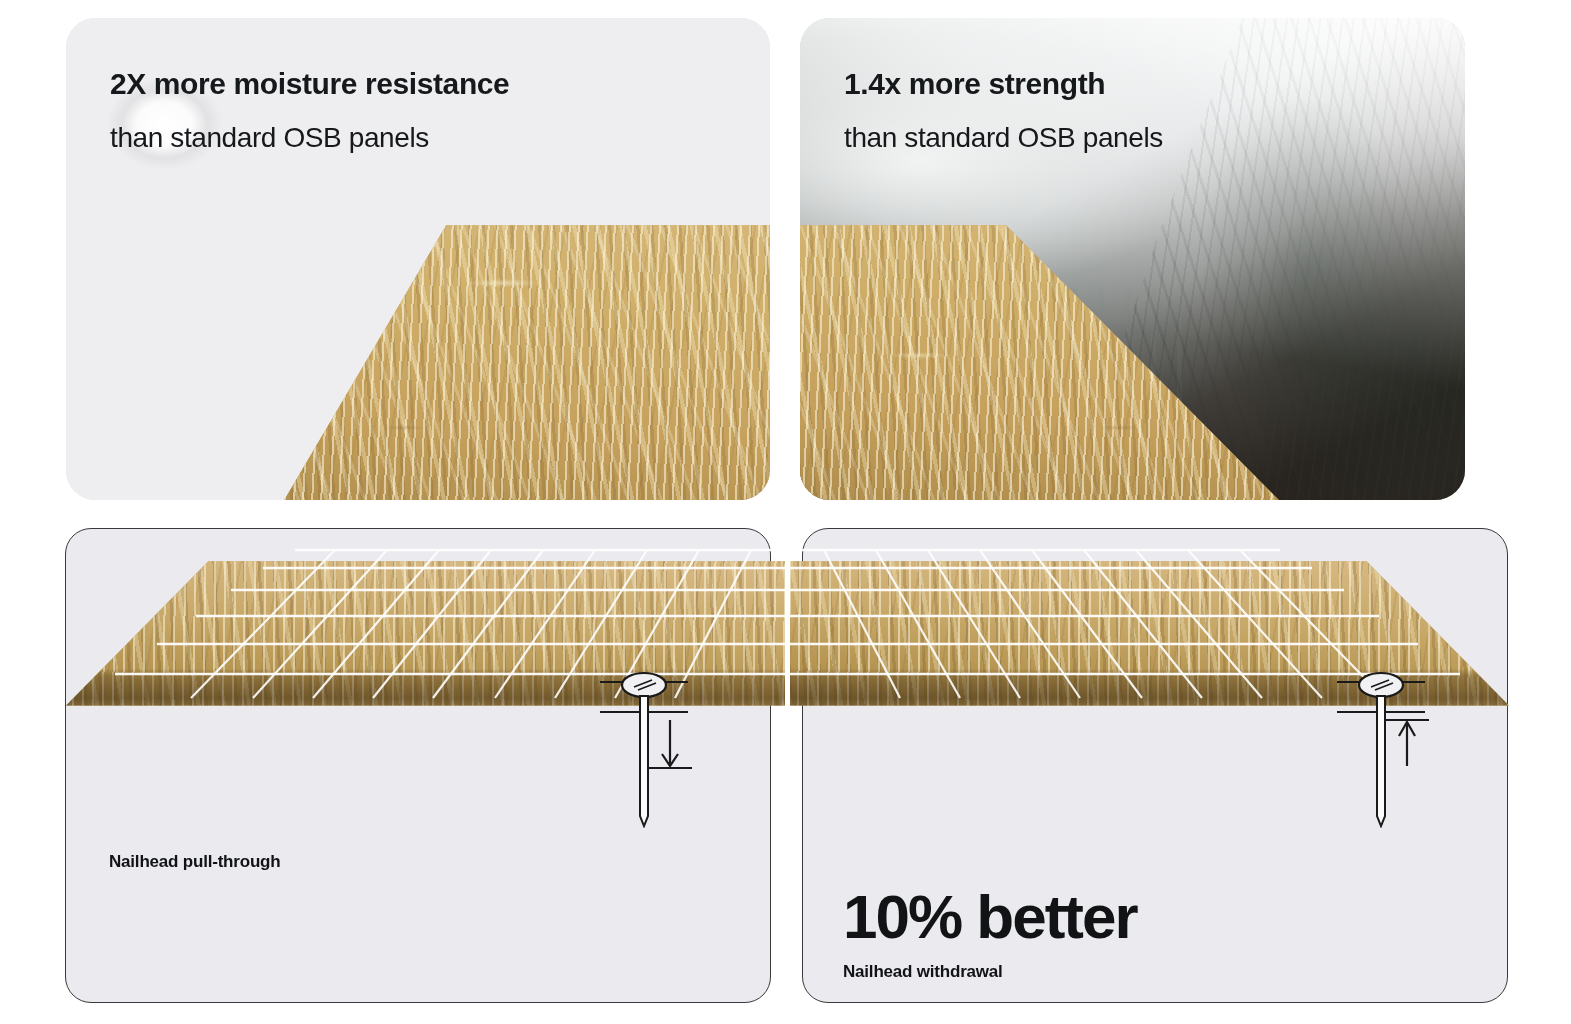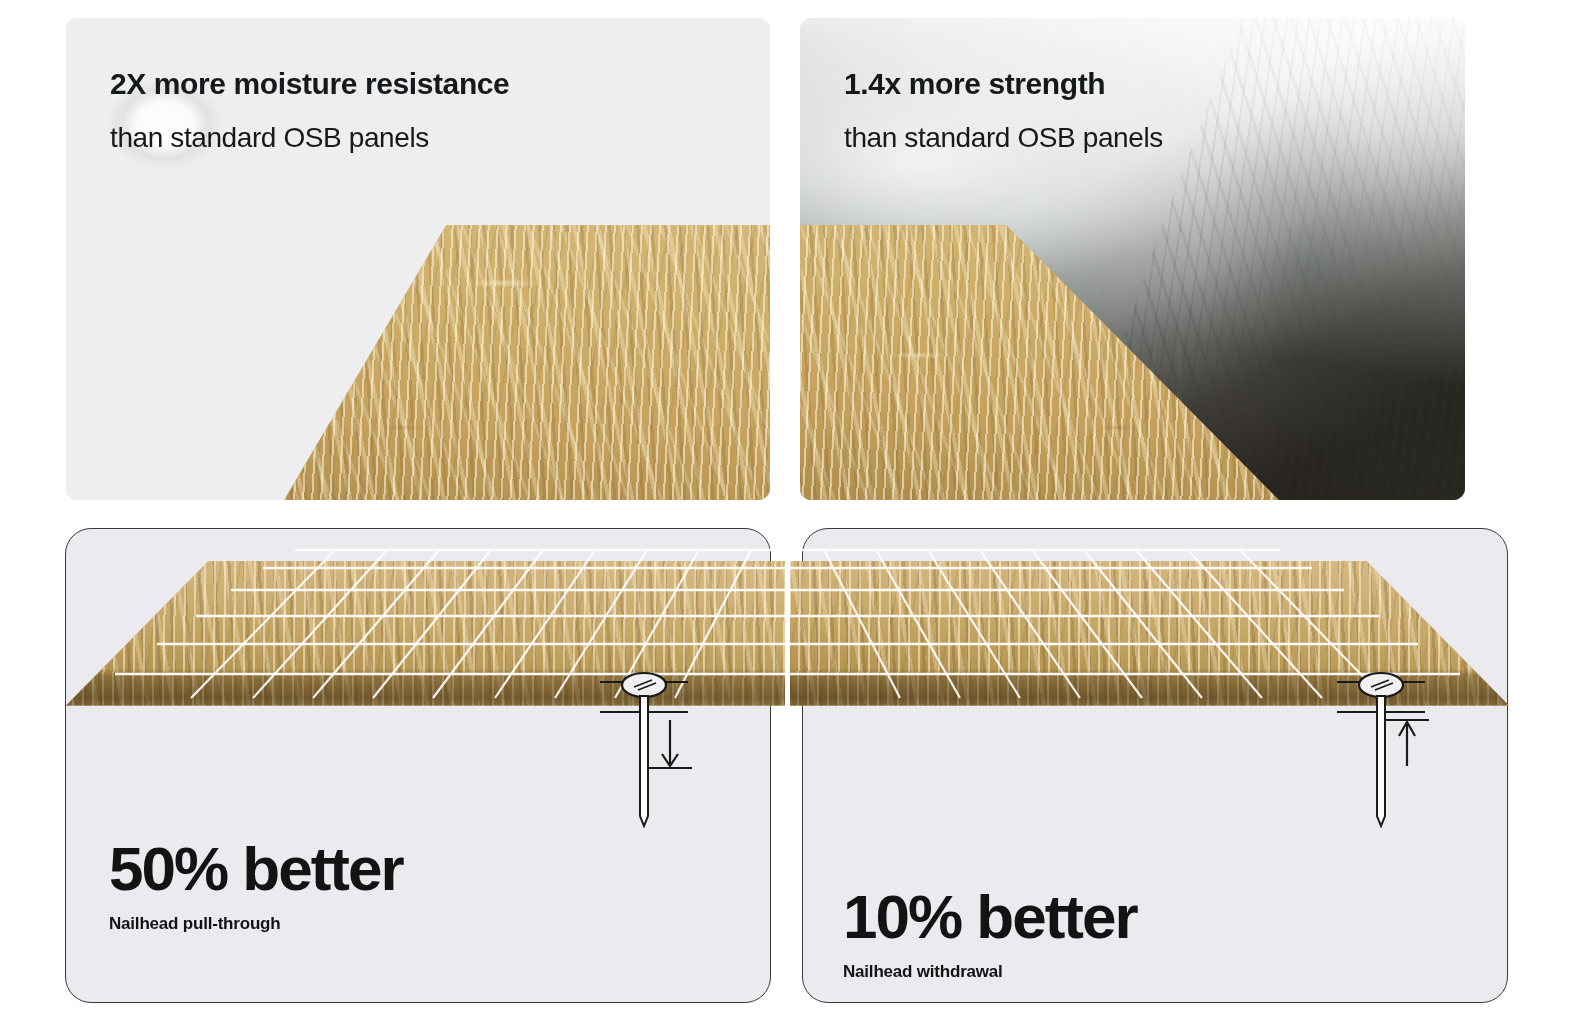--- a/index.html
+++ b/index.html
@@ -19,21 +19,21 @@
 
   .board {
     position: absolute;
     inset: 0;
     background: #ffffff;
   }
 
   
   .card {
     position: absolute;
-    border-radius: 12px;
+    border-radius: 30px;
     overflow: hidden;
     box-sizing: border-box;
     padding-left: 36px;
   }
 
   
   #card-moisture {
     left: 66px;
     top: 18px;
     width: 704px;
@@ -402,21 +402,20 @@
       <path d="M40 28 L40 148 L44 158 L48 148 L48 28 Z" fill="#fbfbfc" stroke="#1a1a1a" stroke-width="2"></path>
       <g stroke="#1a1a1a" stroke-width="2.2" fill="none">
         <line x1="70" y1="98" x2="70" y2="56"></line>
         <path d="M62 68 L70 54 L78 68"></path>
         <line x1="48" y1="52" x2="92" y2="52"></line>
       </g>
     </svg>
   </div>
 
   <div class="stat abs-page" style="left:109px; top:838px;">
-    <span class="stat-value">50% better</span>
     <span class="stat-label">Nailhead pull-through</span>
   </div>
 
   <div class="stat abs-page" style="left:843px; top:886px;">
     <span class="stat-value">10% better</span>
     <span class="stat-label">Nailhead withdrawal</span>
   </div>
 
 </div>
 

